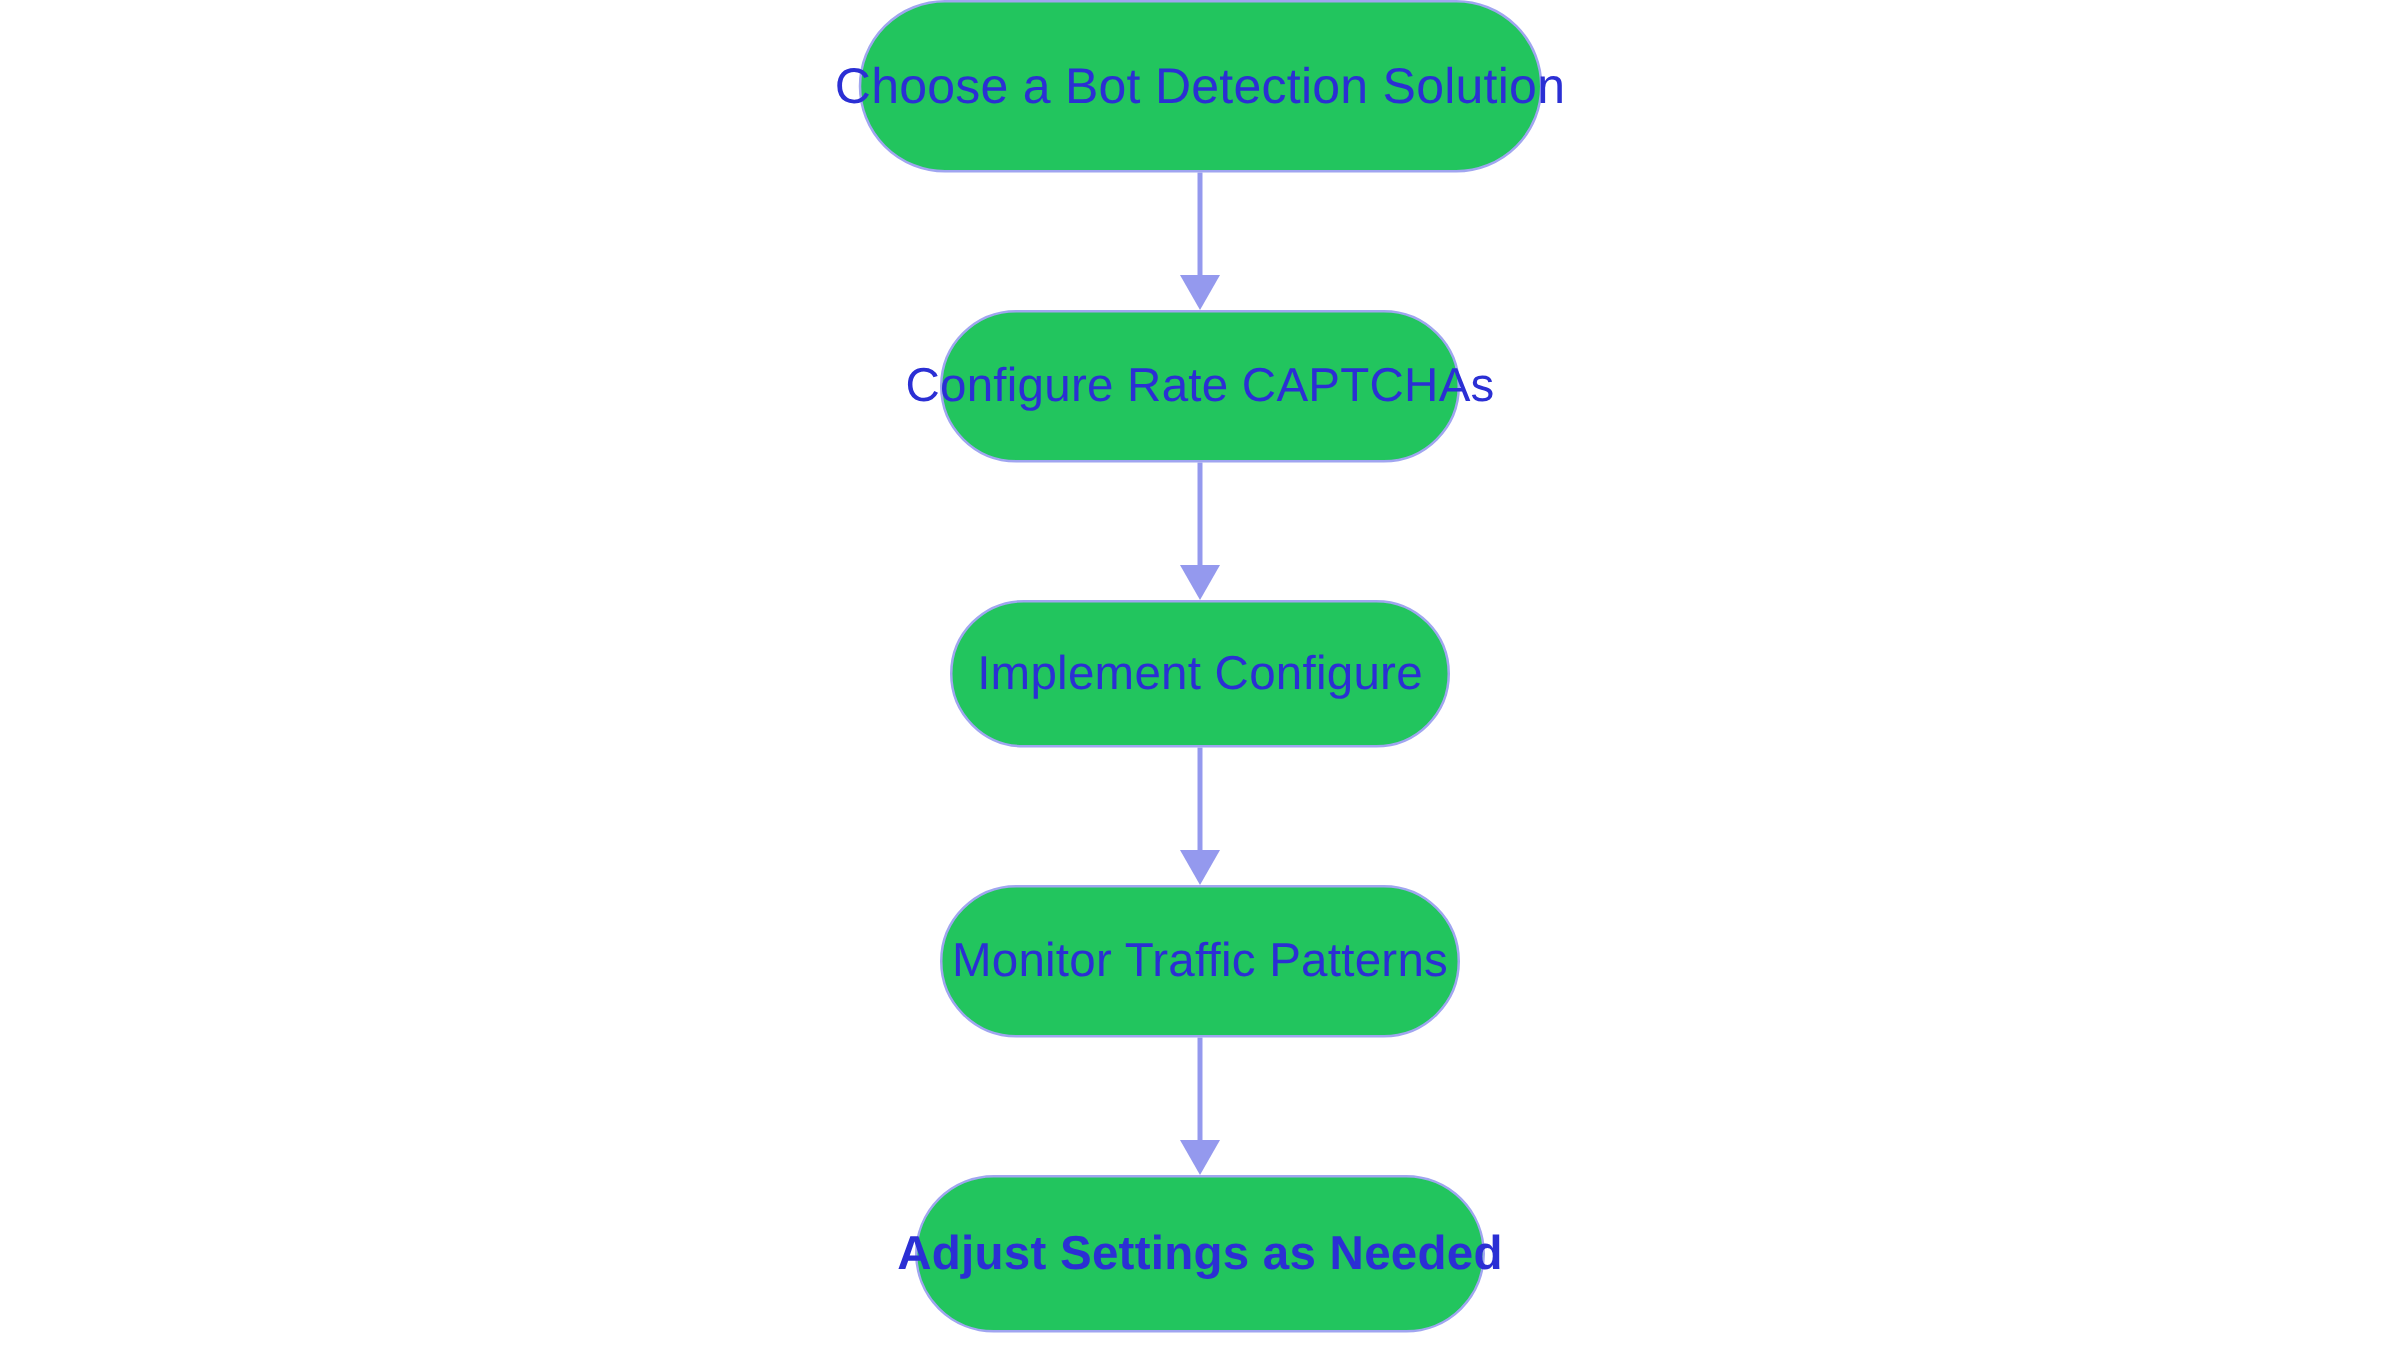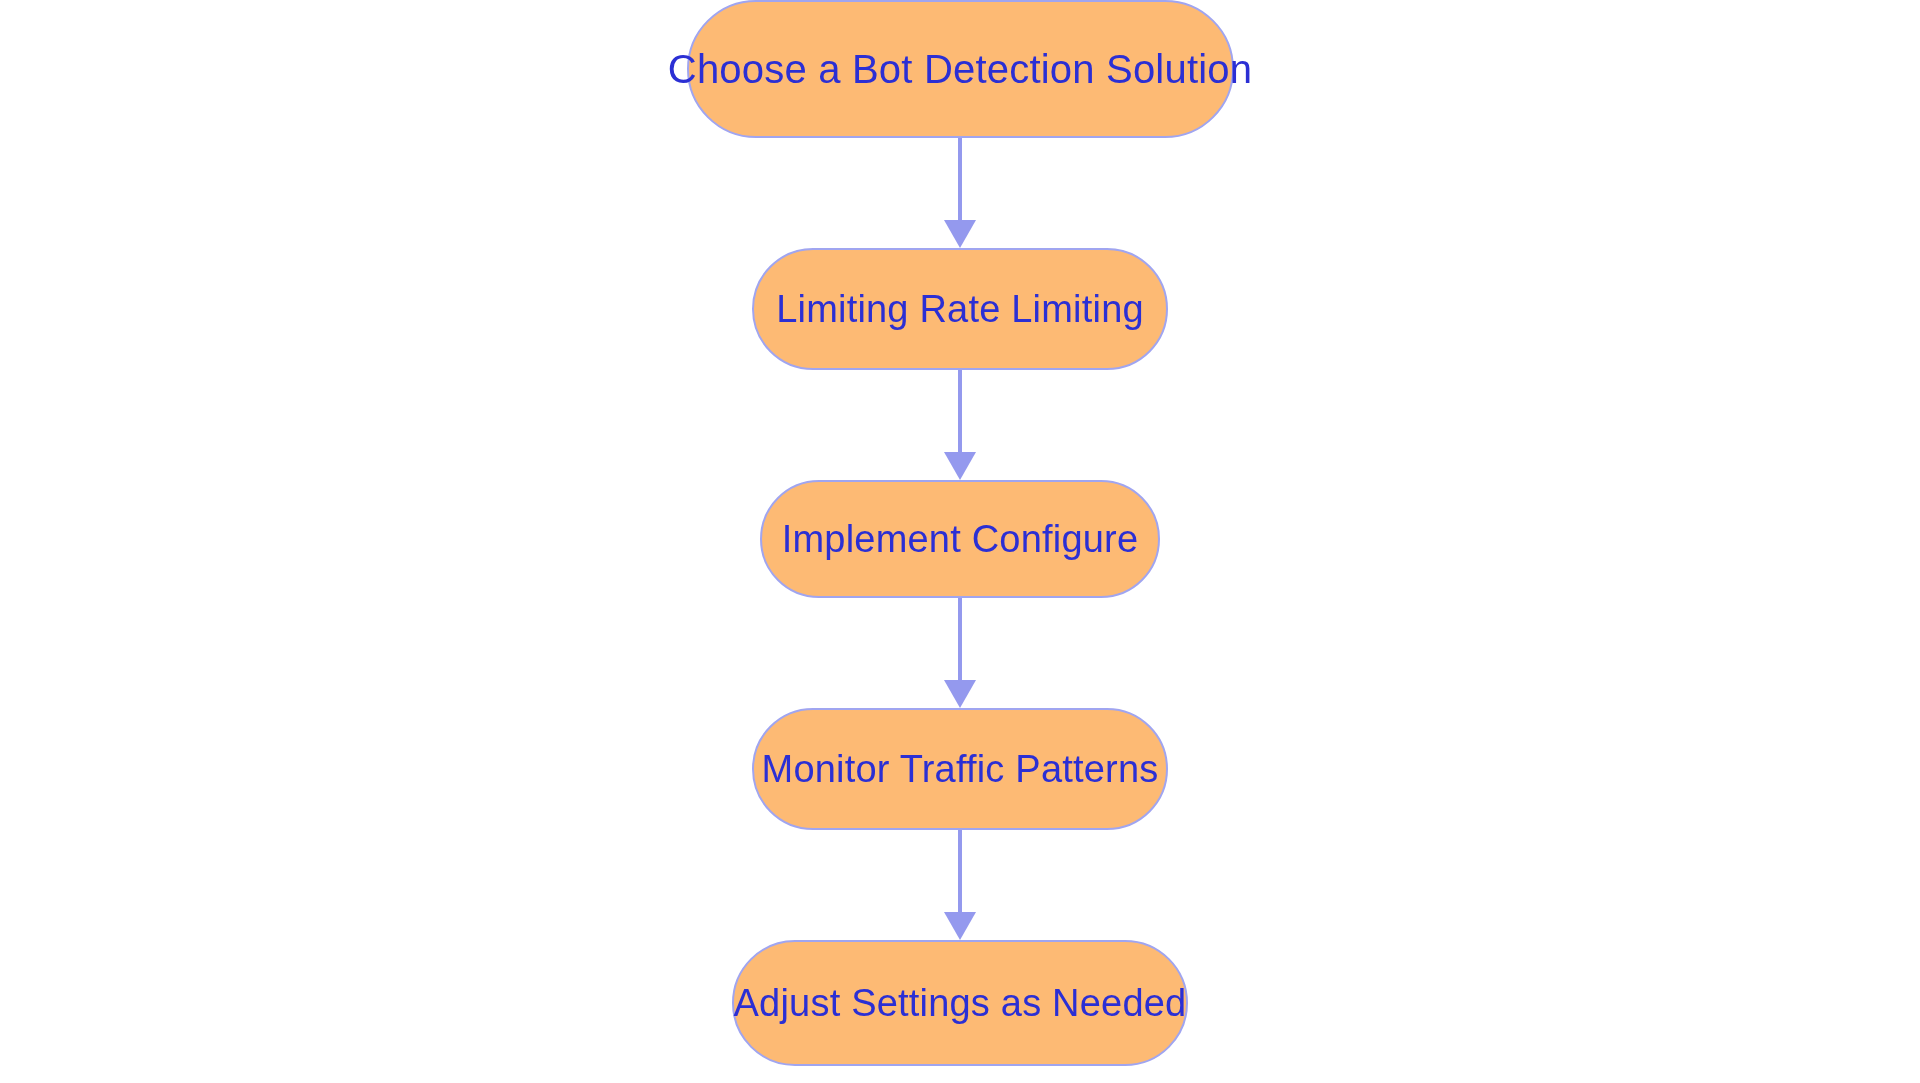--- a/index.html
+++ b/index.html
@@ -33,21 +33,21 @@
     align-items: center;
     justify-content: flex-start;
   }
 
   
   .node {
     box-sizing: border-box;
     display: flex;
     align-items: center;
     justify-content: center;
-    background: #fdba74;
+    background: #22c55e;
     border: 2px solid #a0a5f0;
     border-radius: 9999px;
     color: #2b2fd4;
     font-family: "Liberation Sans", sans-serif;
     font-weight: 400;
     letter-spacing: 0.2px;
     white-space: nowrap;
     user-select: none;
   }
 
@@ -55,21 +55,21 @@
     display: block;
     line-height: 1;
     padding: 0 4px;
   }
 
   
   .node.n1 { width: 547px; height: 138px; font-size: 40px; }
   .node.n2 { width: 416px; height: 122px; font-size: 38px; }
   .node.n3 { width: 400px; height: 118px; font-size: 38px; }
   .node.n4 { width: 416px; height: 122px; font-size: 38px; }
-  .node.n5 { width: 456px; height: 126px; font-size: 38px; }
+  .node.n5 { width: 456px; height: 126px; font-size: 38px; font-weight: bold; }
 
   
   .connector {
     position: relative;
     width: 40px;
     display: flex;
     justify-content: center;
   }
   .connector.c1 { height: 110px; }
   .connector.c2 { height: 110px; }
@@ -101,21 +101,21 @@
     </div>
 
     <div class="connector c1">
       <svg width="40" height="110" viewBox="0 0 40 110" aria-hidden="true">
         <line class="conn-line" x1="20" y1="0" x2="20" y2="84"></line>
         <polygon class="conn-head" points="4,82 36,82 20,110"></polygon>
       </svg>
     </div>
 
     <div class="node n2">
-      <span class="node-label">Limiting Rate Limiting</span>
+      <span class="node-label">Configure Rate CAPTCHAs</span>
     </div>
 
     <div class="connector c2">
       <svg width="40" height="110" viewBox="0 0 40 110" aria-hidden="true">
         <line class="conn-line" x1="20" y1="0" x2="20" y2="84"></line>
         <polygon class="conn-head" points="4,82 36,82 20,110"></polygon>
       </svg>
     </div>
 
     <div class="node n3">

